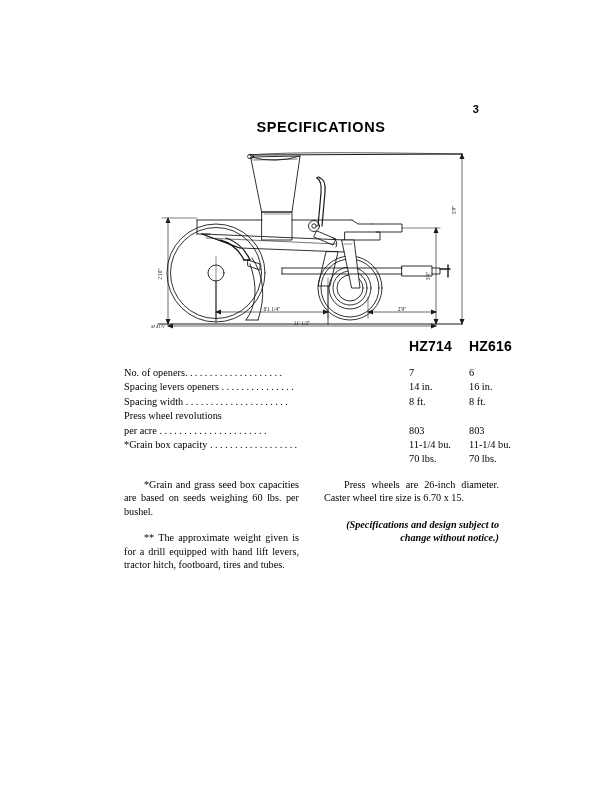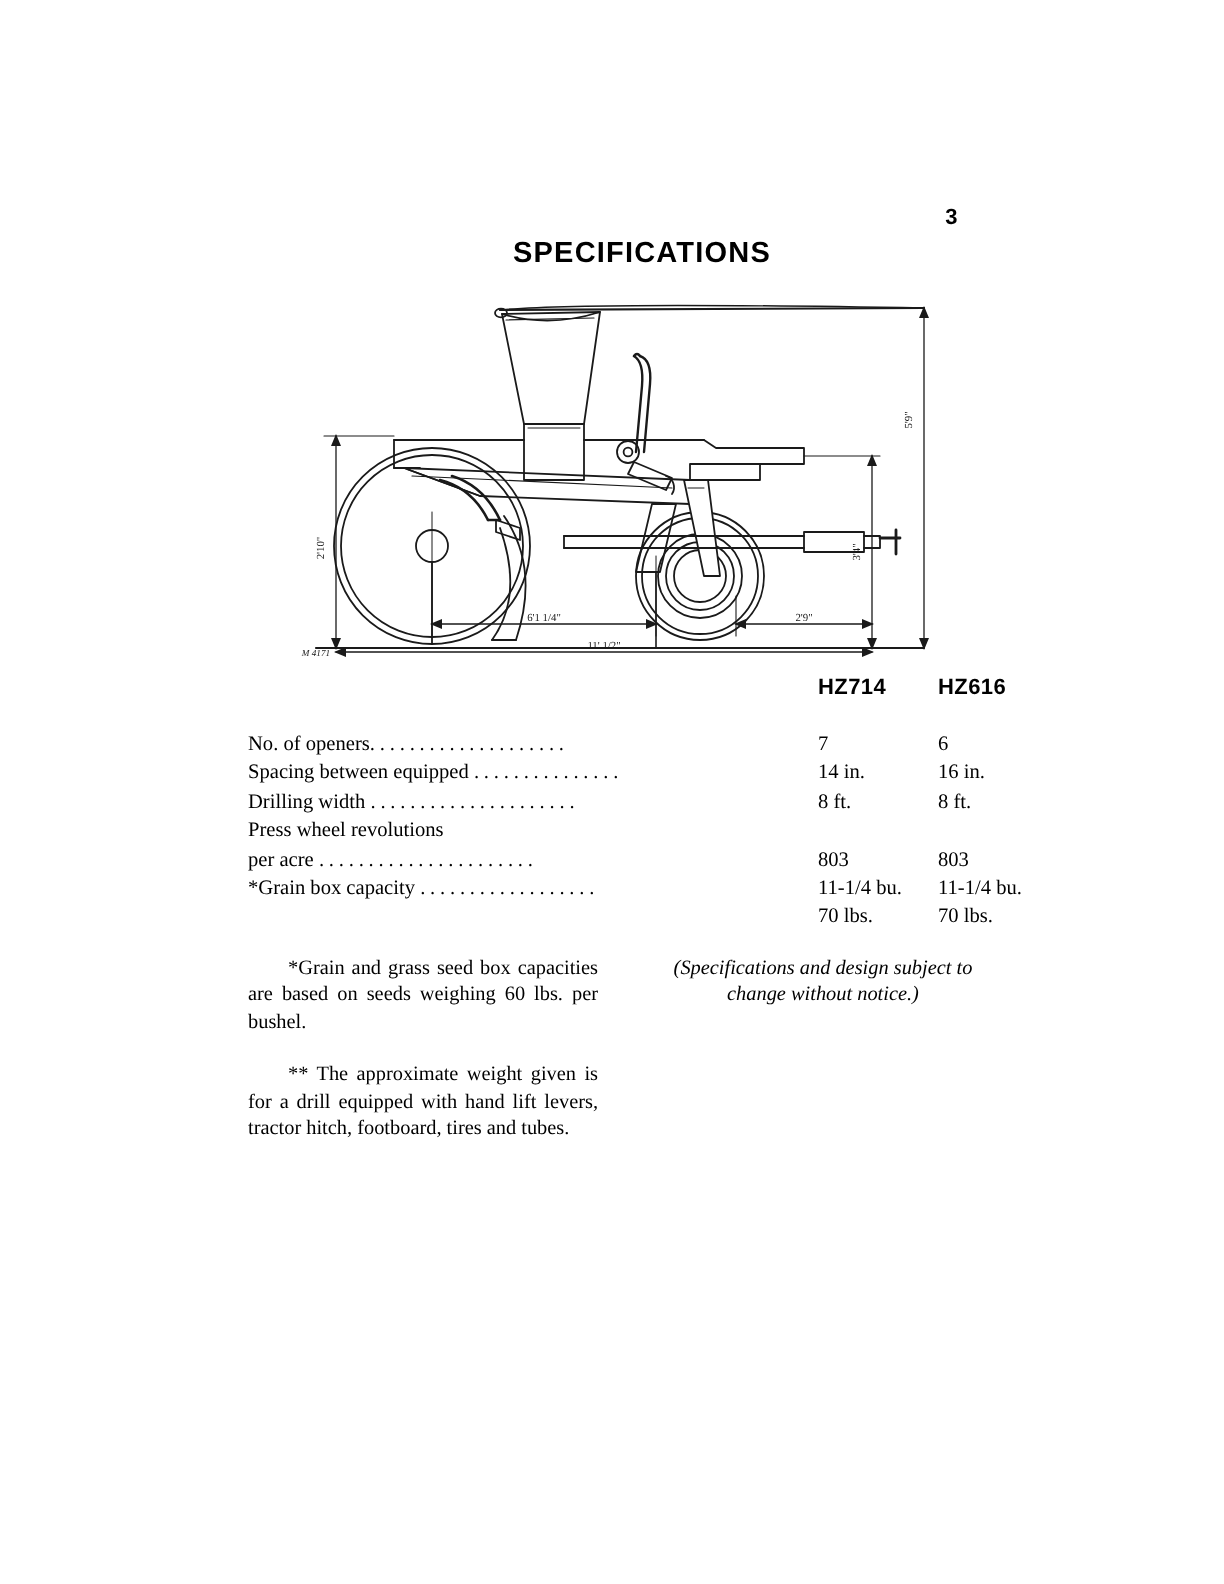--- a/index.html
+++ b/index.html
@@ -66,21 +66,21 @@
     left: 124px;
     width: 380px;
     font-family: "Liberation Serif", serif;
     font-size: 10.3px;
   }
   .spec-head {
     position: relative;
     height: 16px;
     font-family: "Liberation Sans", sans-serif;
     font-weight: bold;
-    font-size: 11px;
+    font-size: 14px;
     letter-spacing: 0.2px;
   }
   .spec-head .col1 { position:absolute; left: 285px; }
   .spec-head .col2 { position:absolute; left: 345px; }
 
   .spec-rows { position: relative; margin-top: 12px; }
   .spec-row {
     position: relative;
     height: 14.4px;
     line-height: 14.4px;
@@ -117,21 +117,21 @@
     width: 175px;
   }
   .notes-col.left  { left: 0px; }
   .notes-col.right { left: 200px; }
   .note-p {
     margin: 0 0 13px 0;
     text-align: justify;
   }
   .note-p.indent { text-indent: 20px; }
   .note-p.italic { font-style: italic; }
-  .note-p.tight { text-align: center; }
+  .note-p.tight { text-align: right; font-weight: bold; }
 </style>
 </head>
 <body>
 
 <div class="page">
 
   <div class="page-number">3</div>
 
   <div class="doc-title">SPECIFICATIONS</div>
 
@@ -261,26 +261,26 @@
       <span class="col1">HZ714</span>
       <span class="col2">HZ616</span>
     </div>
     <div class="spec-rows" id="spec-rows">
         <div class="spec-row">
           <span class="lbl"><span class="txt">No. of openers</span><span class="dots">....................</span></span>
           <span class="v1">7</span>
           <span class="v2">6</span>
         </div>
         <div class="spec-row">
-          <span class="lbl"><span class="txt">Spacing between equipped </span><span class="dots">...............</span></span>
+          <span class="lbl"><span class="txt">Spacing levers openers </span><span class="dots">...............</span></span>
           <span class="v1">14 in.</span>
           <span class="v2">16 in.</span>
         </div>
         <div class="spec-row">
-          <span class="lbl"><span class="txt">Drilling width </span><span class="dots">.....................</span></span>
+          <span class="lbl"><span class="txt">Spacing width </span><span class="dots">.....................</span></span>
           <span class="v1">8 ft.</span>
           <span class="v2">8 ft.</span>
         </div>
         <div class="spec-row nodots">
           <span class="lbl"><span class="txt">Press wheel revolutions</span></span>
           <span class="v1"></span>
           <span class="v2"></span>
         </div>
         <div class="spec-row">
           <span class="lbl"><span class="txt">   per acre </span><span class="dots">......................</span></span>
@@ -298,17 +298,18 @@
         </div>
       </div>
   </div>
 
   <div class="notes">
     <div class="notes-col left">
       <p class="note-p indent">*Grain and grass seed box capacities are based on seeds weighing 60 lbs. per bushel.</p>
       <p class="note-p indent">** The approximate weight given is for a drill equipped with hand lift levers, tractor hitch, footboard, tires and tubes.</p>
     </div>
     <div class="notes-col right">
+      <p class="note-p indent">Press wheels are 26-inch diameter. Caster wheel tire size is 6.70 x 15.</p>
       <p class="note-p italic tight">(Specifications and design subject to change without notice.)</p>
     </div>
   </div>
 
 </div>
 
 </body></html>

